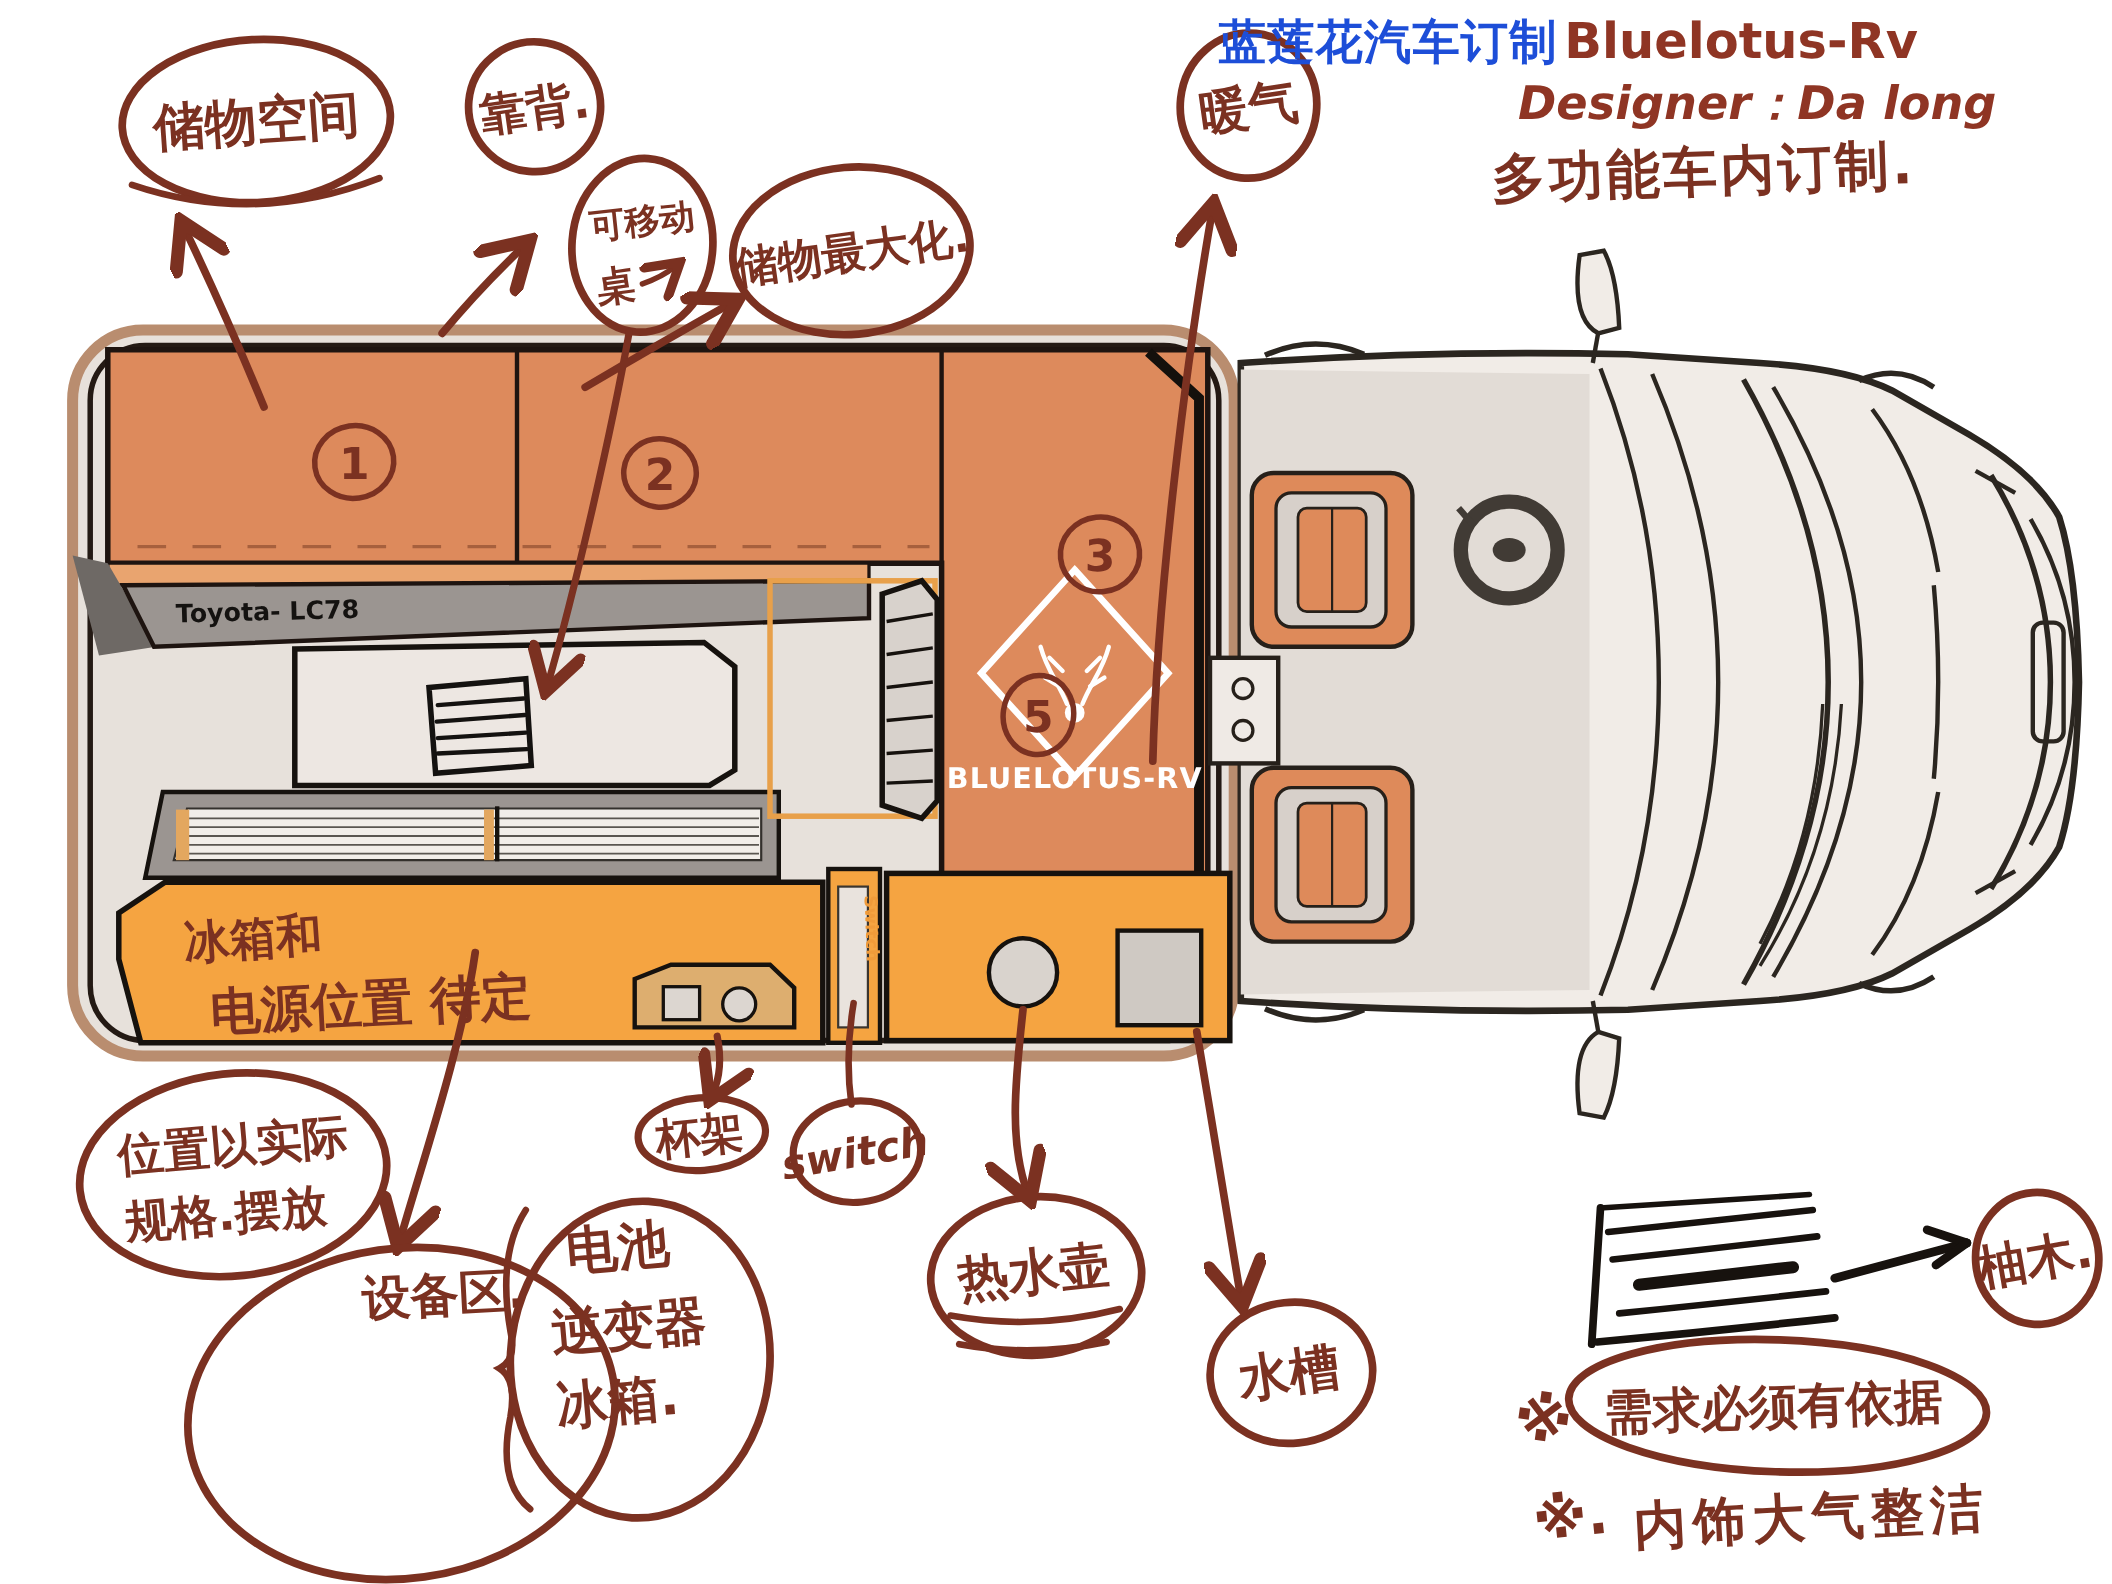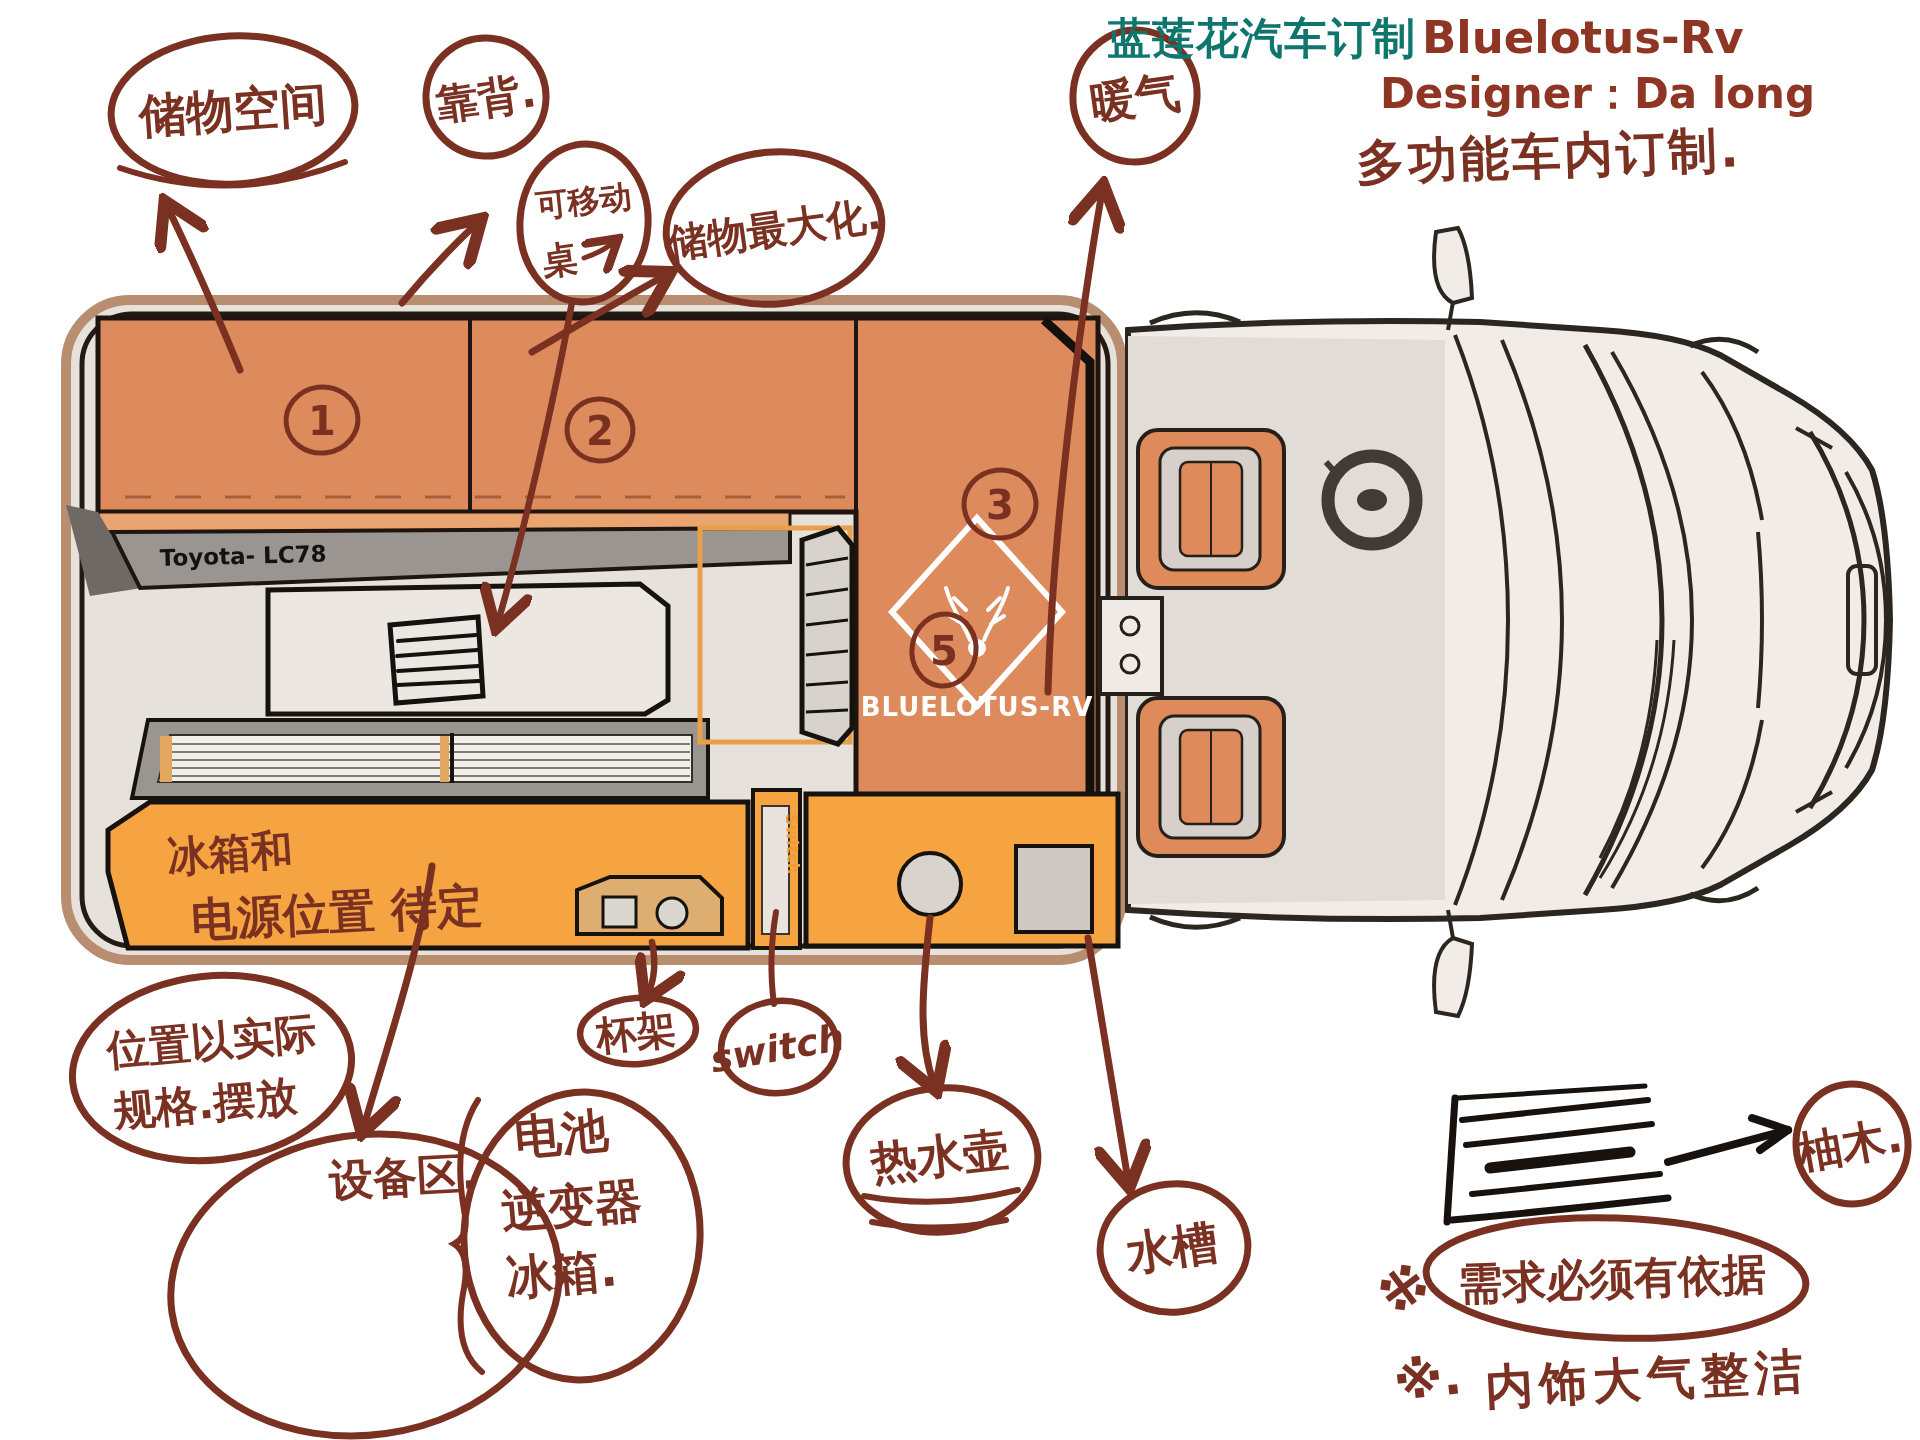--- a/index.html
+++ b/index.html
@@ -1,23 +1,23 @@
 <!DOCTYPE html>
 <html><head>
 <meta charset="utf-8">
 <style>
   html,body{margin:0;padding:0;background:#ffffff;width:1920px;height:1440px;overflow:hidden;
     font-family:"DejaVu Sans",sans-serif;}
   #stage{position:relative;width:1920px;height:1440px;background:#fff;}
   #art{position:absolute;left:0;top:0;}
   .hdr{position:absolute;white-space:nowrap;}
   #hdr-line1{left:1108px;top:10px;}
-  #hdr-line1 .cjk{font-size:43px;font-weight:bold;color:#0f766e;letter-spacing:1px;}
+  #hdr-line1 .cjk{font-size:43px;font-weight:bold;color:#1d4ed8;letter-spacing:1px;}
   #hdr-line1 .en{font-size:45px;font-weight:bold;color:#8F3524;margin-left:6px;}
-  #hdr-line2{left:1380px;top:66px;font-size:42px;font-weight:bold;color:#8F3524;}
+  #hdr-line2{left:1380px;top:66px;font-size:42px;font-weight:bold;color:#8F3524;font-style:italic;}
   #hdr-line3{left:1356px;top:124px;font-size:49px;font-weight:bold;color:#7B3121;
     transform:rotate(-2deg);letter-spacing:3px;}
   text{font-family:"DejaVu Sans",sans-serif;}
   .ann{fill:#7B3121;font-weight:bold;}
 </style>
 </head>
 <body>
 
 <div id="stage">
 

